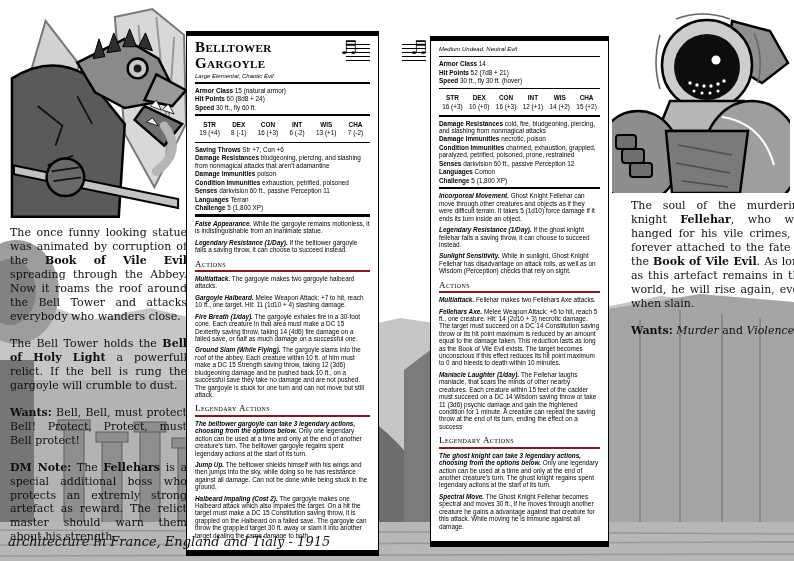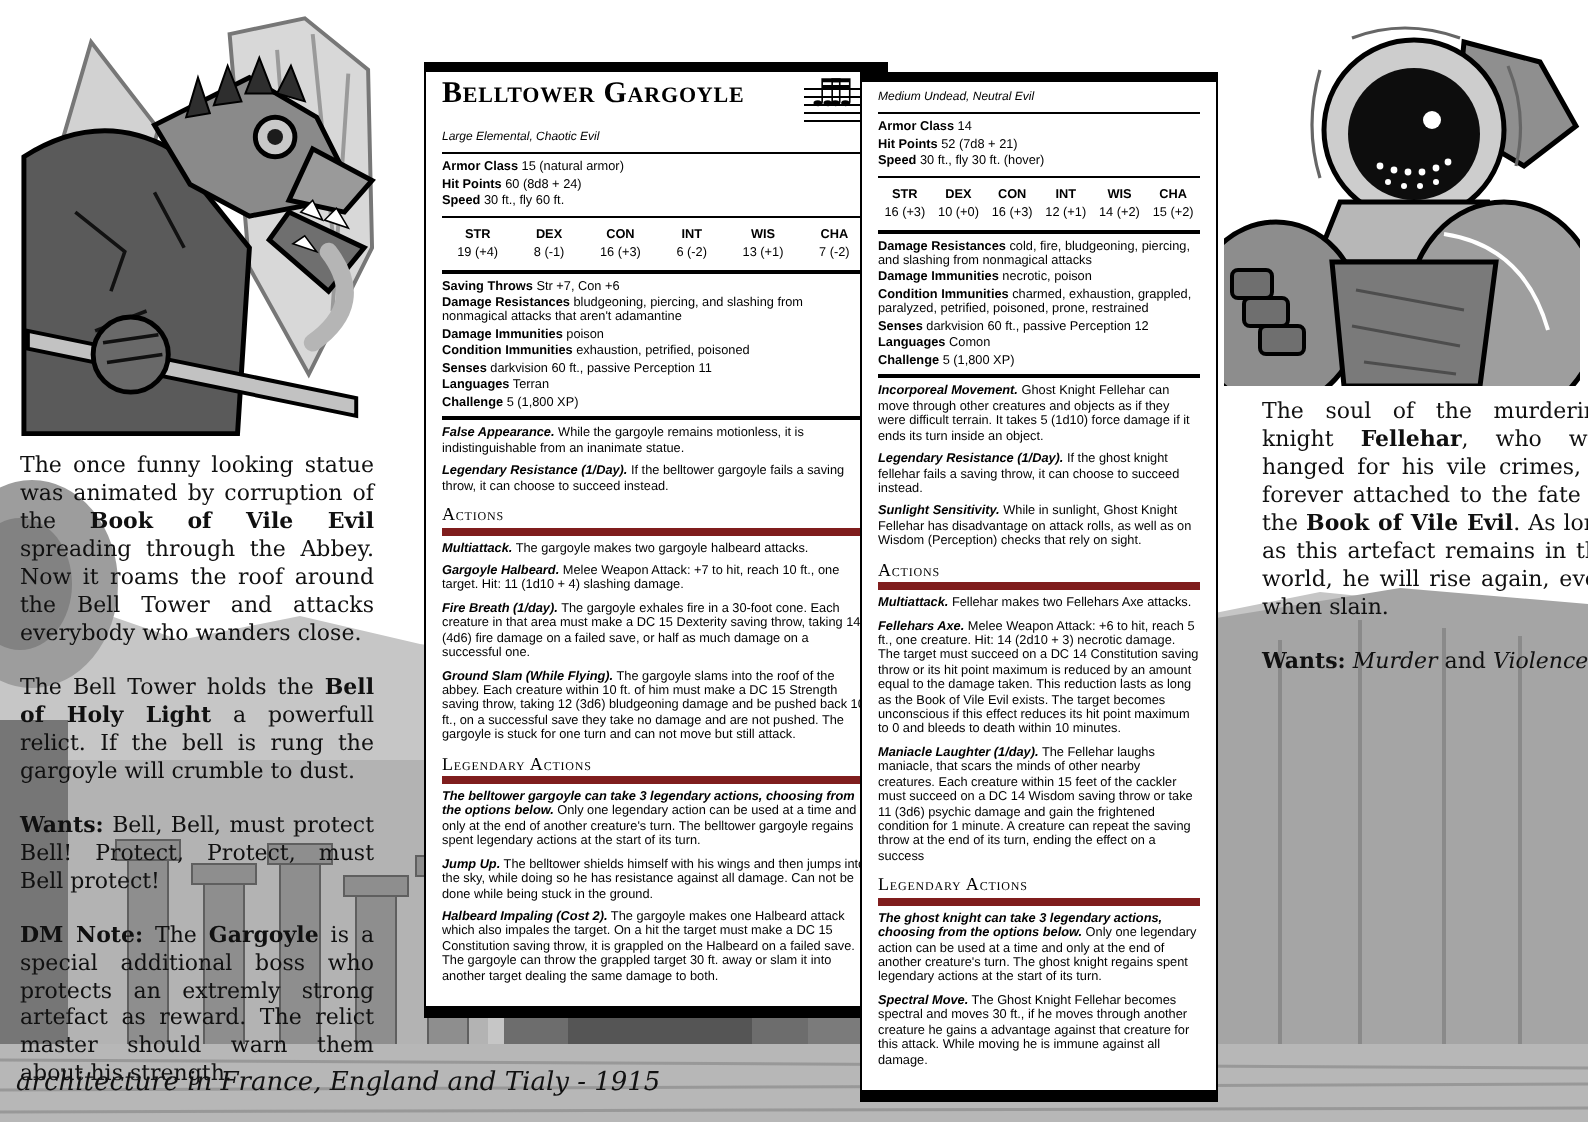--- a/index.html
+++ b/index.html
@@ -26,39 +26,39 @@
   .flavor b{font-weight:bold;}
   .flavor i{font-style:italic;}
   
   .statblock{
     position:absolute;z-index:4;background:#fff;box-sizing:border-box;
     border-left:1.5px solid #000;border-right:1.5px solid #000;
     border-top:5px solid #000;border-bottom:6px solid #000;
     padding:4px 8px 7px 8px;
     font-size:6.4px;line-height:1.16;color:#000;
   }
-  #gargoyle-block{left:212px;top:31px;width:232px;min-height:414px;}
+  #gargoyle-block{left:186px;top:31px;width:193px;min-height:414px;}
   #ghost-block{left:430px;top:36px;width:179px;min-height:420px;}
   .sb-titlerow{display:flex;align-items:flex-start;}
   .sb-title{
     flex:1;font-family:"Liberation Serif", serif;font-variant:small-caps;
     font-weight:bold;font-size:15px;line-height:1.05;letter-spacing:.4px;
   }
   .sb-subtitle{font-style:italic;font-size:6px;margin:1px 0 3px 0;}
   .sb-divider{height:1.5px;background:#000;margin:3px 0;}
   .sb-divider.thick{height:2.5px;}
   .prop{margin:0 0 1px 0;}
   .prop b{font-weight:bold;}
   .abilities{display:flex;text-align:center;padding:2px 0 2px 0;}
   .ab{flex:1;}
   .ab .ab-name{font-weight:bold;display:block;}
   .ab .ab-val{display:block;margin-top:1px;}
   .sb-section{
     font-family:"Liberation Serif", serif;font-variant:small-caps;
-    font-size:9px;letter-spacing:.4px;border-bottom:4px solid #7f1d1d;
+    font-size:9px;letter-spacing:.4px;border-bottom:2px solid #7f1d1d;
     margin:5px 0 3px 0;padding-bottom:1px;
   }
   .trait{margin:0 0 4px 0;}
   .trait .tn{font-weight:bold;font-style:italic;}
   .li-bold{font-weight:bold;font-style:italic;}
   
   .clef{position:relative;width:30px;height:25px;flex:0 0 30px;}
   .clef .staff{
     position:absolute;right:0;top:4px;width:24px;height:17px;
     background:repeating-linear-gradient(#000 0 1px, transparent 1px 4px);
@@ -170,21 +170,21 @@
     <rect x="4" y="130" width="20" height="14" rx="3"></rect>
       <rect x="10" y="144" width="22" height="14" rx="3"></rect>
       <rect x="18" y="158" width="22" height="14" rx="3"></rect>
   </g>
 </svg>
 
 <div id="flavor-left" class="flavor">
   <p><span>The once funny looking statue was animated by corruption of the </span><b>Book of Vile Evil</b><span> spreading through the Abbey. Now it roams the roof around the Bell Tower and attacks everybody who wanders close.</span></p>
   <p><span>The Bell Tower holds the </span><b>Bell of Holy Light</b><span> a powerfull relict. If the bell is rung the gargoyle will crumble to dust.</span></p>
   <p><b>Wants:</b><span> Bell, Bell, must protect Bell! Protect, Protect, must Bell protect!</span></p>
-  <p><b>DM Note:</b><span> The </span><b>Gargoyle</b><span> is a special additional boss who protects an extremly strong artefact as reward. The relict master should warn them about his strength.</span></p>
+  <p><b>DM Note:</b><span> The </span><b>Fellehars</b><span> is a special additional boss who protects an extremly strong artefact as reward. The relict master should warn them about his strength.</span></p>
 </div>
 
 <div id="flavor-right" class="flavor">
   <p><span>The soul of the murdering knight </span><b>Fellehar</b><span>, who was hanged for his vile crimes, is forever attached to the fate of the </span><b>Book of Vile Evil</b><span>. As long as this artefact remains in the world, he will rise again, even when slain.</span></p>
   <p><b>Wants:</b><i> Murder</i><span> and </span><i>Violence!</i></p>
 </div>
 
 <div id="gargoyle-block" class="statblock">
   <div class="sb-titlerow">
     <div class="sb-title">Belltower Gargoyle</div>

